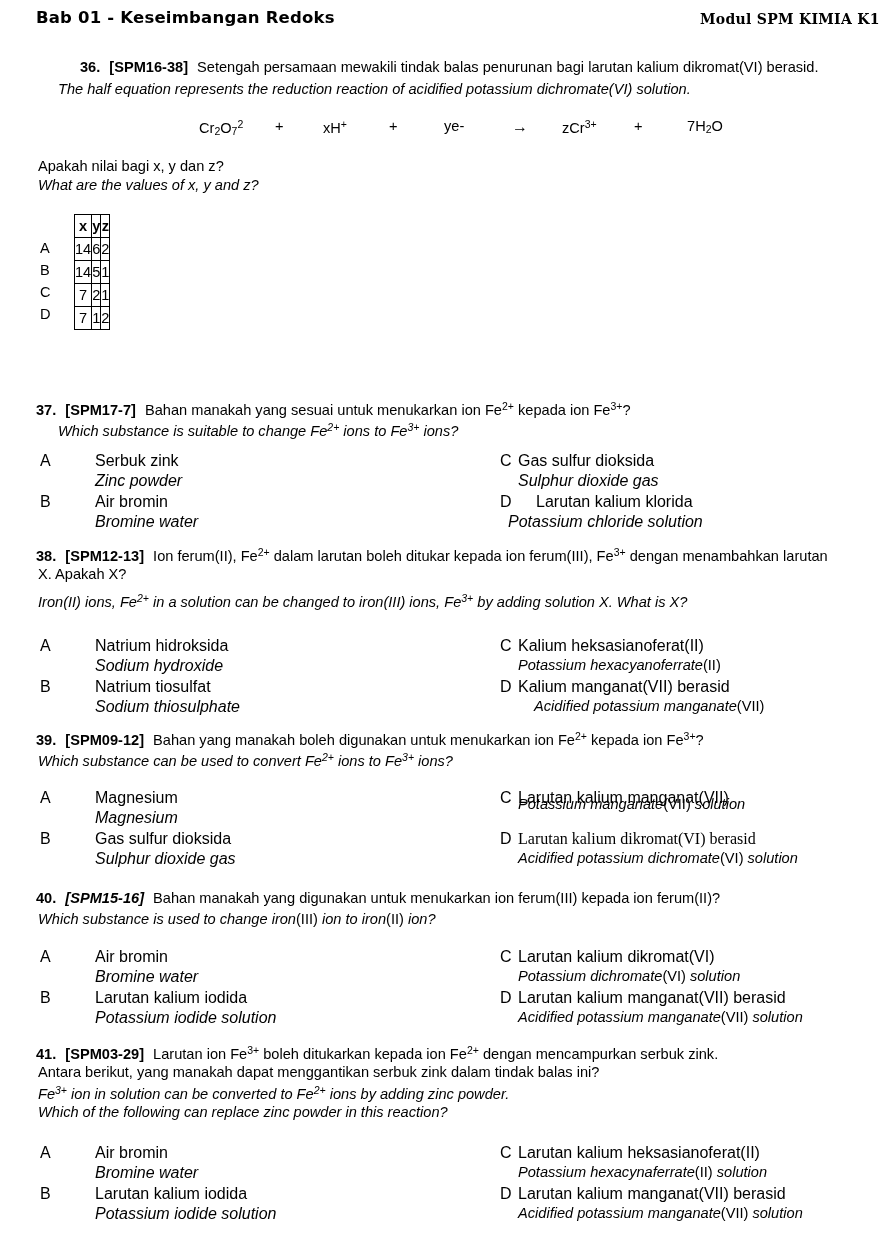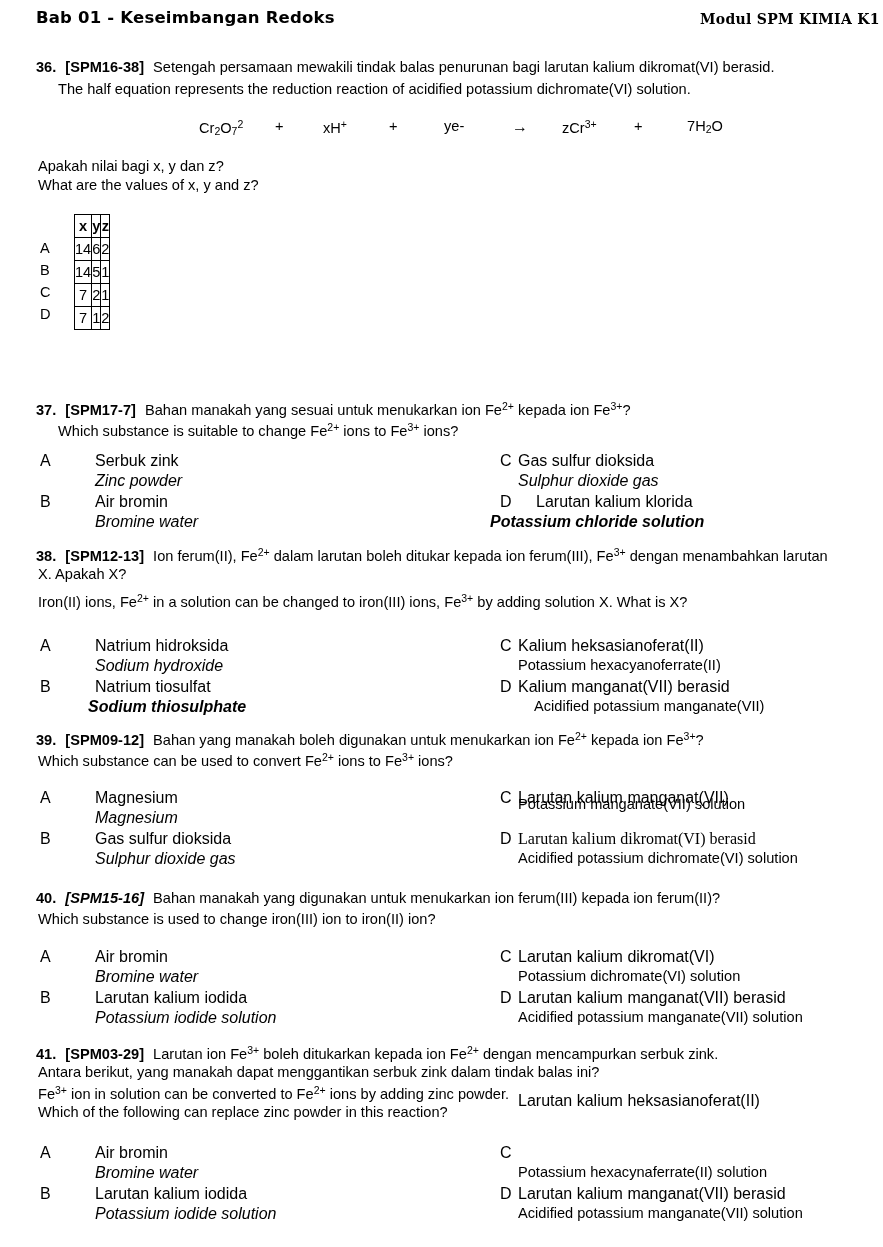--- a/index.html
+++ b/index.html
@@ -64,20 +64,21 @@
   .q-num {
     font-weight: bold;
   }
   .q-code {
     font-weight: bold;
   }
   .ml {
     font-style: normal;
   }
   .en {
+    font-style: italic;
   }
   .rn {            
     font-style: normal;
   }
   .stem-line {
     position: absolute;
     left: 36px;
     width: 870px;
     white-space: nowrap;
     overflow: hidden;
@@ -179,21 +180,21 @@
 
 <div class="page">
 
   <div class="header">
     <div class="header-title">Bab 01 - Keseimbangan Redoks</div>
     <div class="header-right">Modul SPM KIMIA K1 202</div>
   </div>
 
   <div class="q">
     <div class="stem-line" style="top:59px;">
-      <span class="q-num" style="margin-right: 5px;">36.</span>
+      <span class="q-num" style="margin-right: 5px; margin-left: 44px;">36.</span>
       <span class="q-code" style="margin-right: 5px;">[SPM16-38]</span>
       <span class="ml">Setengah persamaan mewakili tindak balas penurunan bagi larutan kalium dikromat(VI) berasid.</span>
     </div>
     <div class="stem-line" style="top:81px;left:58px;">
       <span class="en">The half equation represents the reduction reaction of acidified potassium dichromate(VI) solution.</span>
     </div>
 
     <div class="equation" style="top:118px;">
       <span class="eq-part" style="left:199px;">Cr<sub>2</sub>O<sub>7</sub><sup>2</sup></span>
       <span class="eq-part" style="left:275px;">+</span>
@@ -272,21 +273,21 @@
       <span class="opt-letter" style="top:493px;left:40px;">B</span>
       <span class="opt-ml" style="top:493px;left:95px;">Air bromin</span>
       <span class="opt-en" style="top:513px;left:95px;">Bromine water</span>
 
       <span class="opt-letter" style="top:452px;left:500px;">C</span>
       <span class="opt-ml" style="top:452px;left:518px;">Gas sulfur dioksida</span>
       <span class="opt-en" style="top:472px;left:518px;">Sulphur dioxide gas</span>
 
       <span class="opt-letter" style="top:493px;left:500px;">D</span>
       <span class="opt-ml" style="top:493px;left:536px;">Larutan kalium klorida</span>
-      <span class="opt-en" style="top:513px;left:490px;font-weight:bold;">Potassium chloride solution</span>
+      <span class="opt-en" style="top:513px;left:508px;">Potassium chloride solution</span>
     </div>
   </div>
 
   <div class="q">
     <div class="stem-line" style="top:546px;width:847px;">
       <span class="q-num" style="margin-right: 5px;">38.</span>
       <span class="q-code" style="margin-right: 5px;">[SPM12-13]</span>
       <span>Ion ferum(II), Fe</span><sup>2+</sup><span> dalam larutan boleh ditukar kepada ion ferum(III), Fe</span><sup>3+</sup><span> dengan menambahkan larutan</span>
     </div>
     <div class="stem-line" style="top:566px;left:38px;">X. Apakah X?</div>
@@ -294,21 +295,21 @@
       <span class="en">Iron(II) ions, Fe</span><sup class="en">2+</sup><span class="en"> in a solution can be changed to iron(III) ions, Fe</span><sup class="en">3+</sup><span class="en"> by adding solution X. What is X?</span>
     </div>
 
     <div class="options">
       <span class="opt-letter" style="top:637px;left:40px;">A</span>
       <span class="opt-ml" style="top:637px;left:95px;">Natrium hidroksida</span>
       <span class="opt-en" style="top:657px;left:95px;">Sodium hydroxide</span>
 
       <span class="opt-letter" style="top:678px;left:40px;">B</span>
       <span class="opt-ml" style="top:678px;left:95px;">Natrium tiosulfat</span>
-      <span class="opt-en" style="top:698px;left:88px;font-weight:bold;">Sodium thiosulphate</span>
+      <span class="opt-en" style="top:698px;left:95px;">Sodium thiosulphate</span>
 
       <span class="opt-letter" style="top:637px;left:500px;">C</span>
       <span class="opt-ml" style="top:637px;left:518px;">Kalium heksasianoferat(II)</span>
       <span class="opt" style="top:657px;left:518px;"><span class="en">Potassium hexacyanoferrate</span><span class="rn">(II)</span></span>
 
       <span class="opt-letter" style="top:678px;left:500px;">D</span>
       <span class="opt-ml" style="top:678px;left:518px;">Kalium manganat(VII) berasid</span>
       <span class="opt" style="top:698px;left:518px;margin-left:16px;"><span class="en">Acidified potassium manganate</span><span class="rn">(VII)</span></span>
     </div>
   </div>
@@ -388,21 +389,21 @@
     <div class="options">
       <span class="opt-letter" style="top:1144px;left:40px;">A</span>
       <span class="opt-ml" style="top:1144px;left:95px;">Air bromin</span>
       <span class="opt-en" style="top:1164px;left:95px;">Bromine water</span>
 
       <span class="opt-letter" style="top:1185px;left:40px;">B</span>
       <span class="opt-ml" style="top:1185px;left:95px;">Larutan kalium iodida</span>
       <span class="opt-en" style="top:1205px;left:95px;">Potassium iodide solution</span>
 
       <span class="opt-letter" style="top:1144px;left:500px;">C</span>
-      <span class="opt-ml" style="top:1092px;left:518px;">Larutan kalium heksasianoferat(II)</span>
+      <span class="opt-ml" style="top:1144px;left:518px;">Larutan kalium heksasianoferat(II)</span>
       <span class="opt" style="top:1164px;left:518px;"><span class="en">Potassium hexacynaferrate</span><span class="rn">(II)</span><span class="en"> solution</span></span>
 
       <span class="opt-letter" style="top:1185px;left:500px;">D</span>
       <span class="opt-ml" style="top:1185px;left:518px;">Larutan kalium manganat(VII) berasid</span>
       <span class="opt" style="top:1205px;left:518px;"><span class="en">Acidified potassium manganate</span><span class="rn">(VII)</span><span class="en"> solution</span></span>
     </div>
   </div>
 
 </div>
 

